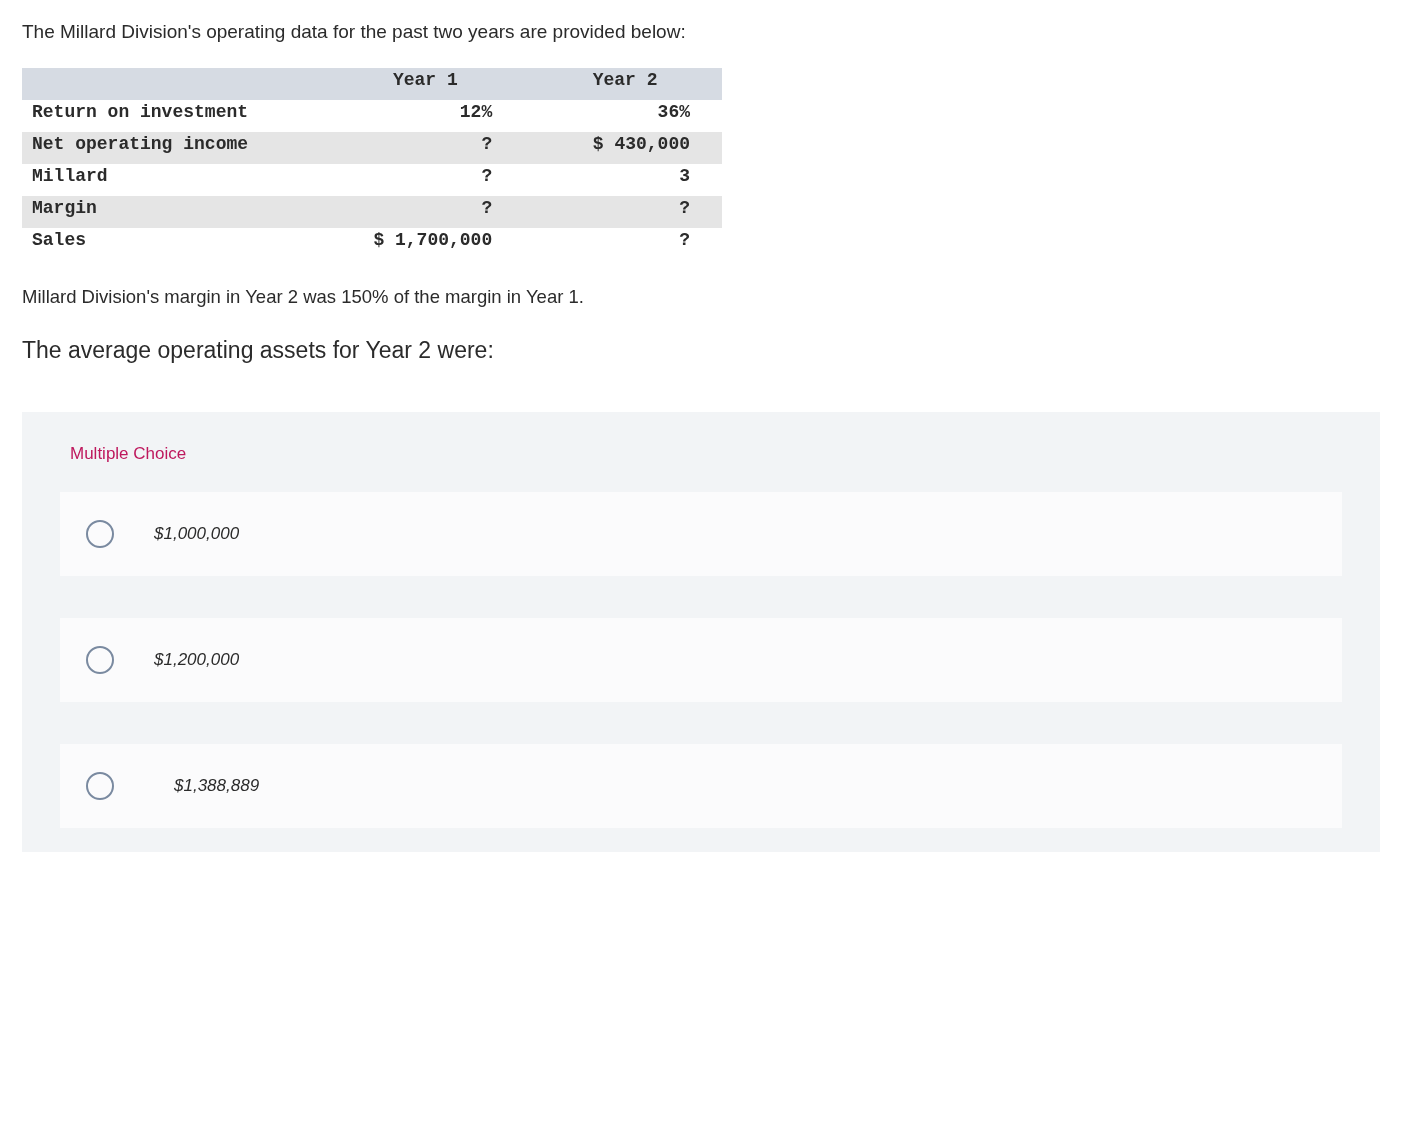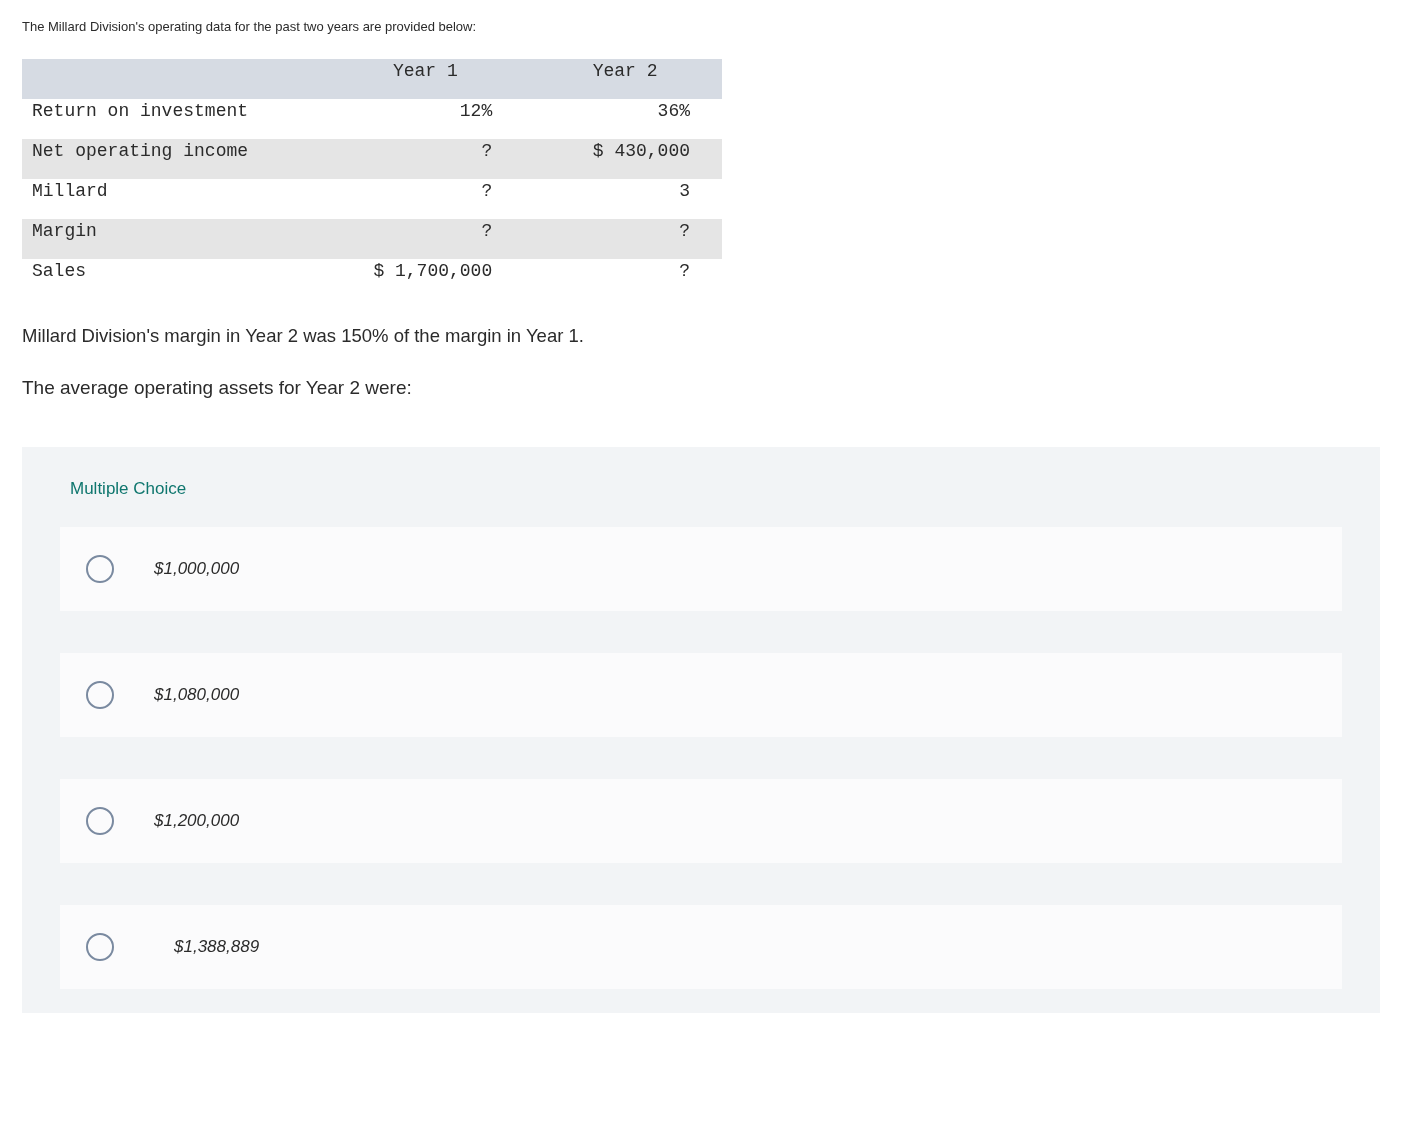--- a/index.html
+++ b/index.html
@@ -8,36 +8,36 @@
     font-family: "Helvetica Neue", Arial, sans-serif;
     background: #ffffff;
     color: #2b2b2b;
   }
   .container {
     width: 1402px;
     box-sizing: border-box;
     padding: 18px 22px 10px 22px;
   }
   .question-text {
-    font-size: 13px;
+    font-size: 19px;
     line-height: 1.45;
     margin: 0 0 22px 0;
     color: #2b2b2b;
   }
   .data-table {
     border-collapse: collapse;
     font-family: "Courier New", Courier, monospace;
     font-size: 18px;
     width: 700px;
     margin-bottom: 24px;
   }
   .data-table th, .data-table td {
-    padding: 2px 6px 18px 10px;
+    padding: 2px 6px 10px 10px;
     text-align: left;
-    font-weight: normal;
+    font-weight: bold;
   }
   .data-table thead tr {
     background: #d6dbe3;
   }
   .data-table thead th.empty-head {
     width: 300px;
   }
   .data-table thead th.year-head {
     text-align: center;
     width: 200px;
@@ -51,33 +51,33 @@
   }
   .data-table td.label-cell {
     white-space: pre;
   }
   .followup {
     font-size: 18.5px;
     line-height: 1.4;
     margin: 1px 0 28px 0;
   }
   .prompt {
-    font-size: 19px;
+    font-size: 23px;
     margin: 0 0 48px 0;
   }
   .answer-area {
     background: #f2f4f6;
     padding: 26px 0 24px 0;
     margin: 0;
   }
   .mc-header {
     font-size: 17px;
     background: #f2f4f6;
     padding: 6px 0 28px 48px;
-    color: #0f766e;
+    color: #be185d;
   }
   .options {
     padding: 0 38px;
   }
   .option-row {
     background: #fbfbfc;
     padding: 28px 26px;
     margin-bottom: 42px;
     display: flex;
     align-items: center;
@@ -148,24 +148,20 @@
   <div class="answer-area">
     <div class="mc-header">Multiple Choice</div>
 
     <div class="options">
 
       <div class="option-row">
         <div class="radio"></div>
         <div class="option-label">$1,000,000</div>
       </div>
 
-      <div class="option-row">
-        <div class="radio"></div>
-        <div class="option-label">$1,080,000</div>
-      </div>
 
       <div class="option-row">
         <div class="radio"></div>
         <div class="option-label">$1,200,000</div>
       </div>
 
       <div class="option-row">
         <div class="radio"></div>
         <div class="option-label">$1,388,889</div>
       </div>

